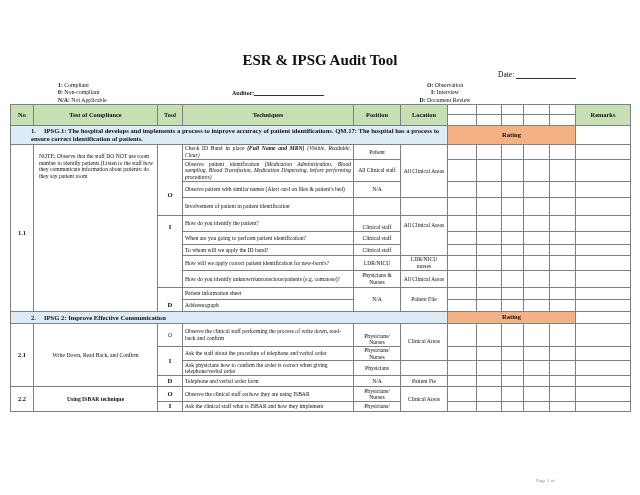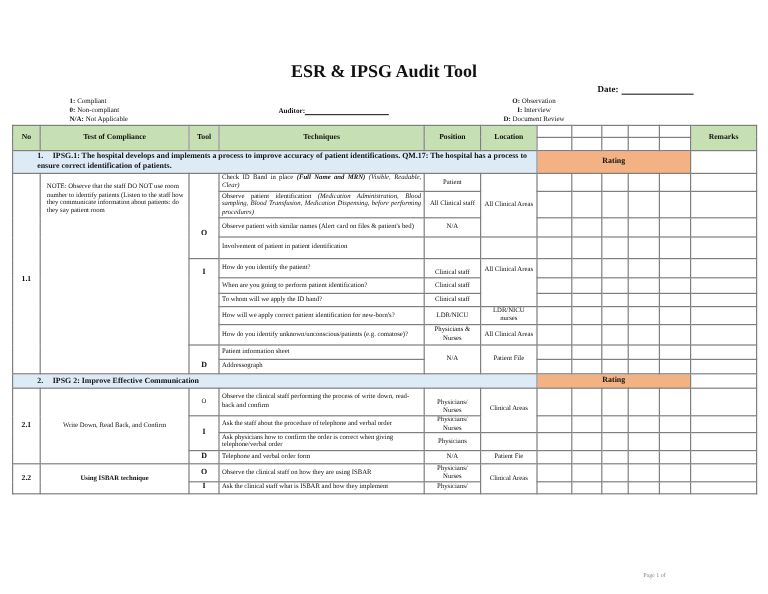--- a/index.html
+++ b/index.html
@@ -1,18 +1,18 @@
 <!DOCTYPE html>
 <html><head>
 <meta charset="utf-8">
 <style>
   html, body { margin:0; padding:0; background:#ffffff; }
   body { width:640px; height:495px; position:relative; overflow:hidden; font-family:"Liberation Serif", serif; color:#111; }
   .title { position:absolute; left:0; width:640px; top:52px; text-align:center; font-weight:bold; font-size:15px; }
-  .date { position:absolute; left:498px; top:70px; font-size:7.5px; font-weight:bold; }
+  .date { position:absolute; left:498px; top:70px; font-size:7.5px; font-weight:normal; }
   .date .line { display:inline-block; width:60px; border-bottom:1px solid #333; height:7px; vertical-align:bottom; margin-left:2px; }
   .legend-left { position:absolute; left:58px; top:82px; font-size:5.8px; line-height:7.4px; }
   .legend-right { position:absolute; left:405px; top:82px; font-size:5.8px; line-height:7.4px; text-align:center; width:80px; }
   .auditor { position:absolute; left:232px; top:89px; font-size:6px; font-weight:bold; }
   .auditor .line { display:inline-block; width:70px; border-bottom:1px solid #333; height:6px; vertical-align:bottom; }
   b { font-weight:bold; }
 
   table.grid { position:absolute; left:10px; top:104px; border-collapse:collapse; table-layout:fixed; width:620px; font-size:5.6px; line-height:6.6px; }
   table.grid td, table.grid th { border:1px solid #7f7f7f; padding:0 2px; vertical-align:middle; overflow:hidden; }
   .hdr { background:#c6e0b4; font-weight:bold; font-size:6.4px; text-align:center; height:20px; }

